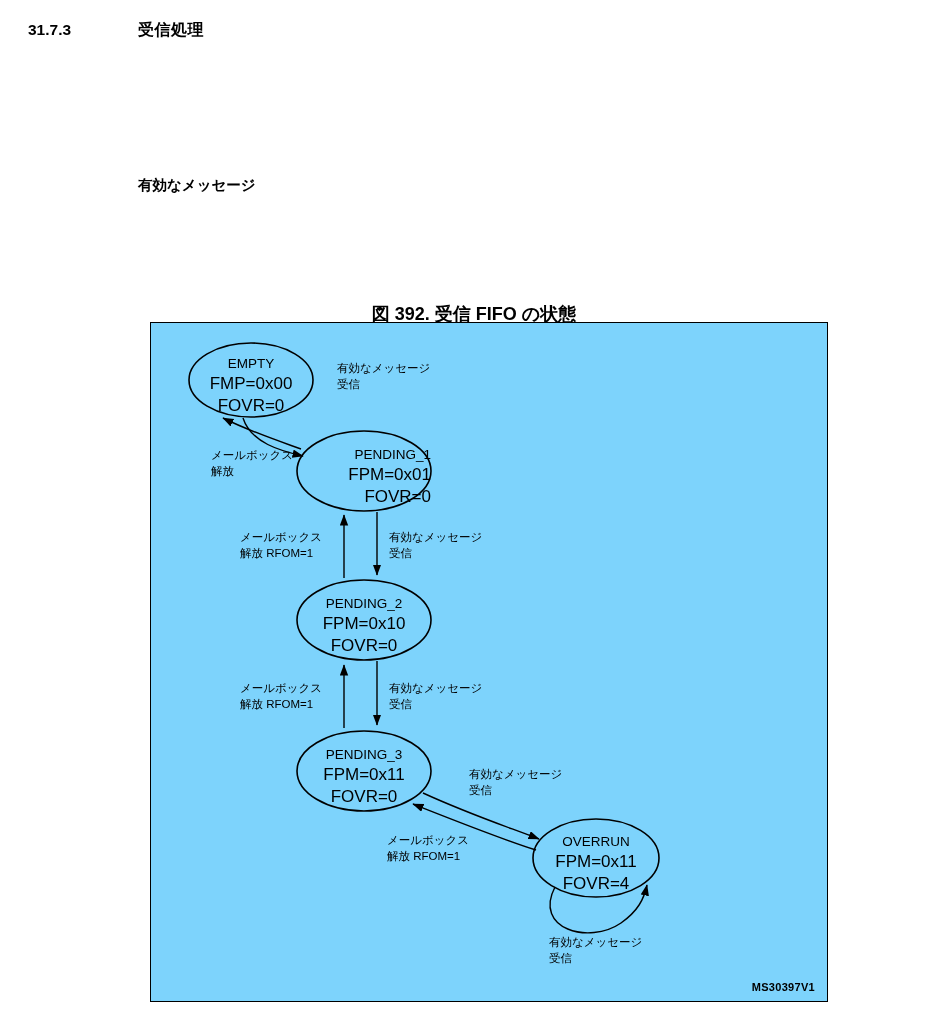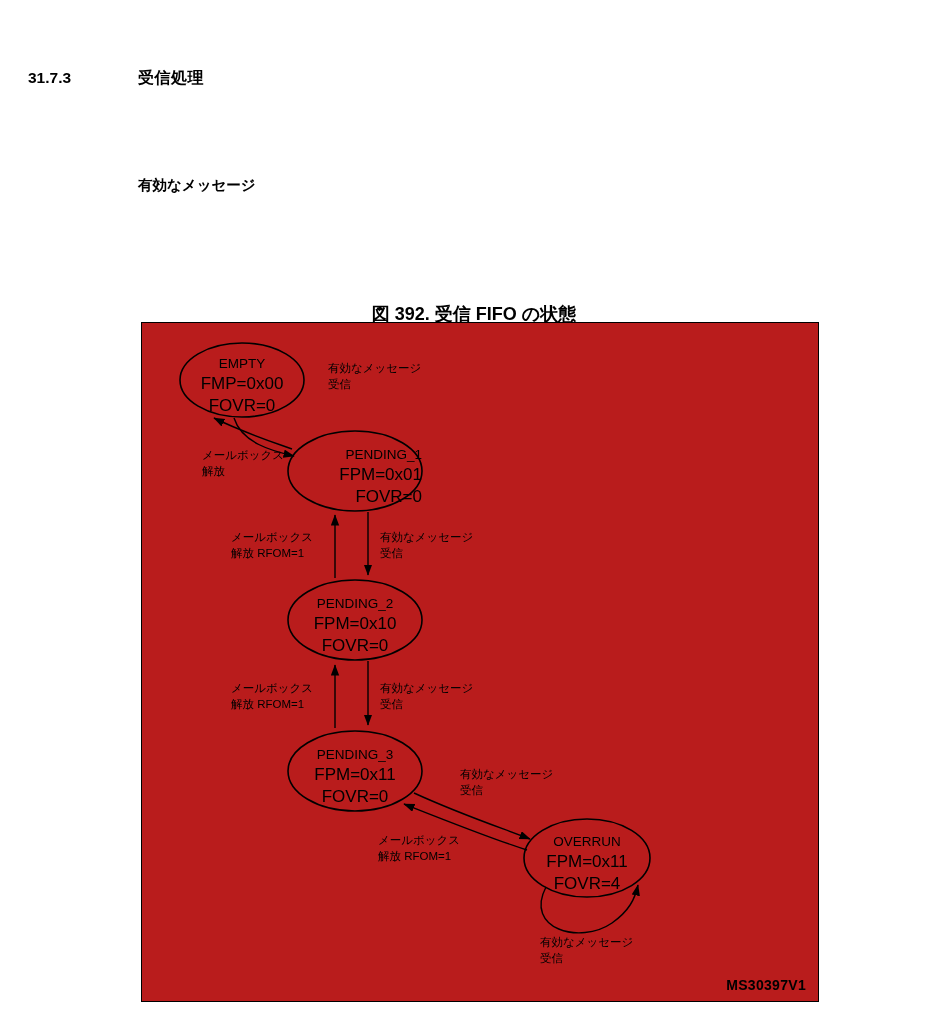--- a/index.html
+++ b/index.html
@@ -33,21 +33,20 @@
   .section-number {
     font-size: 15.5px;
     font-weight: bold;
     width: 110px;
     flex: 0 0 110px;
   }
   .section-title {
     font-size: 16px;
     font-weight: bold;
     letter-spacing: 0.5px;
-    margin-top: 48px;
   }
 
   
   .body-block {
     position: absolute;
     left: 138px;
     width: 772px;
     font-size: 13.6px;
     line-height: 1.72;
     text-align: justify;
@@ -74,26 +73,26 @@
     position: absolute;
     top: 302px;
     left: 0;
     width: 948px;
     text-align: center;
     font-size: 18px;
     font-weight: bold;
   }
   .figure-box {
     position: absolute;
-    left: 141px;
+    left: 150px;
     top: 322px;
     width: 676px;
     height: 678px;
     border: 1px solid #000000;
-    background: #b91c1c;
+    background: #7dd3fc;
   }
   .fig-inner {
     position: absolute;
     inset: 0;
   }
   svg.fig-svg {
     position: absolute;
     left: 0;
     top: 0;
     width: 676px;
@@ -115,21 +114,21 @@
   .edge-label {
     position: absolute;
     font-size: 11.5px;
     line-height: 1.35;
     white-space: pre-line;
   }
   .fig-id {
     position: absolute;
     right: 12px;
     bottom: 8px;
-    font-size: 14px;
+    font-size: 11px;
     font-weight: bold;
     letter-spacing: 0.3px;
   }
 </style>
 </head>
 <body>
 
 <div class="page">
 
   <div class="section-head">

